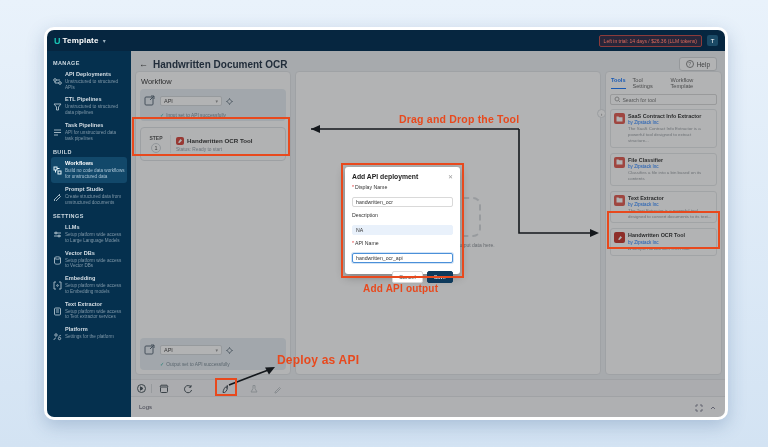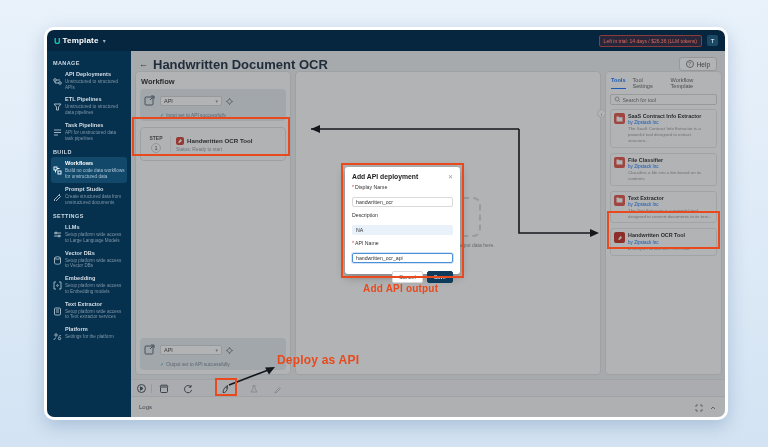--- a/index.html
+++ b/index.html
@@ -32,29 +32,29 @@
   .sb-item.active .sb-t { color:#ffffff; }
   .sb-d { color:#7f97a8; font-size:4.6px; line-height:1.25; margin-top:1px; }
   .sb-item.active .sb-d { color:#a9c3d4; }
   svg.lin { stroke:#9fb3c0; stroke-width:1; fill:none; }
   .sb-item.active svg.lin { stroke:#e8f6fb; }
 
   
   .main { position:relative; flex:1; background:#eef1f4; }
   .mheader { position:absolute; left:0; top:0; right:0; height:26px; display:flex; align-items:center; padding:0 8px; }
   .back { font-size:9px; color:#444; margin-right:5px; }
-  .mtitle { font-size:13px; font-weight:bold; color:#243447; }
+  .mtitle { font-size:10px; font-weight:bold; color:#243447; }
   .help-btn { margin-left:auto; display:flex; align-items:center; gap:3px; border:1px solid #d4d7da;
     background:#fff; border-radius:3px; font-size:6.5px; color:#555; padding:2px 6px; }
   .q-ic { width:8px; height:8px; border:1px solid #888; border-radius:50%; font-size:5px; color:#777;
     display:flex; align-items:center; justify-content:center; }
 
   .panel { position:absolute; background:#fff; border:1px solid #e2e5e8; border-radius:4px; }
   .wf-panel { left:4px; top:20px; width:156px; height:304px; padding:4px; }
-  .wf-title { font-size:7.5px; font-weight:bold; color:#333; margin:1px 0 3px 1px; }
+  .wf-title { font-size:7.5px; font-weight:normal; color:#333; margin:1px 0 3px 1px; }
   .io-card { background:#e7edf3; border-radius:4px; padding:3px 4px; display:flex; gap:4px; }
   .io-main { flex:1; }
   .io-row { display:flex; align-items:center; gap:3px; }
   .fake-select { background:#fff; border:1px solid #d5d9dd; border-radius:2px; font-size:5.5px;
     color:#444; padding:1px 3px; width:62px; display:flex; justify-content:space-between; align-items:center; }
   .fake-select .chev { color:#999; font-size:5px; }
   .io-status { font-size:4.8px; color:#7b8b96; margin-top:2px; display:flex; gap:2px; align-items:center; }
   .check { color:#2bb3a3; font-size:5px; }
   .out-card { position:absolute; left:4px; right:4px; bottom:4px; }
   .step-card { margin-top:6px; border:1px solid #e0e3e6; border-radius:4px; background:#fdfdfd;
@@ -482,18 +482,19 @@
       <div class="anno-box" style="left:210px; top:112px; width:123px; height:115px;"></div>
 
       <svg class="anno-svg" width="594" height="366">
         <path d="M388 78 H180 M388 78 V182 H462" stroke="#14181c" stroke-width="1.6" fill="none"></path>
         <path d="M180 78 l9 -4 v8 z" fill="#14181c"></path>
         <path d="M468 182 l-9 -4 v8 z" fill="#14181c"></path>
         <path d="M98 334 L140 318" stroke="#14181c" stroke-width="1.6" fill="none"></path>
         <path d="M144 316 l-10 0.5 4 7 z" fill="#14181c"></path>
       </svg>
 
+      <div class="anno-text" style="left:268px; top:62px; font-size:10.5px;">Drag and Drop the Tool</div>
       <div class="anno-text" style="left:232px; top:232px; font-size:10px;">Add API output</div>
       <div class="anno-text" style="left:146px; top:302px; font-size:12px;">Deploy as API</div>
 
     </div>
   </div>
 </div>
 
 </body></html>

